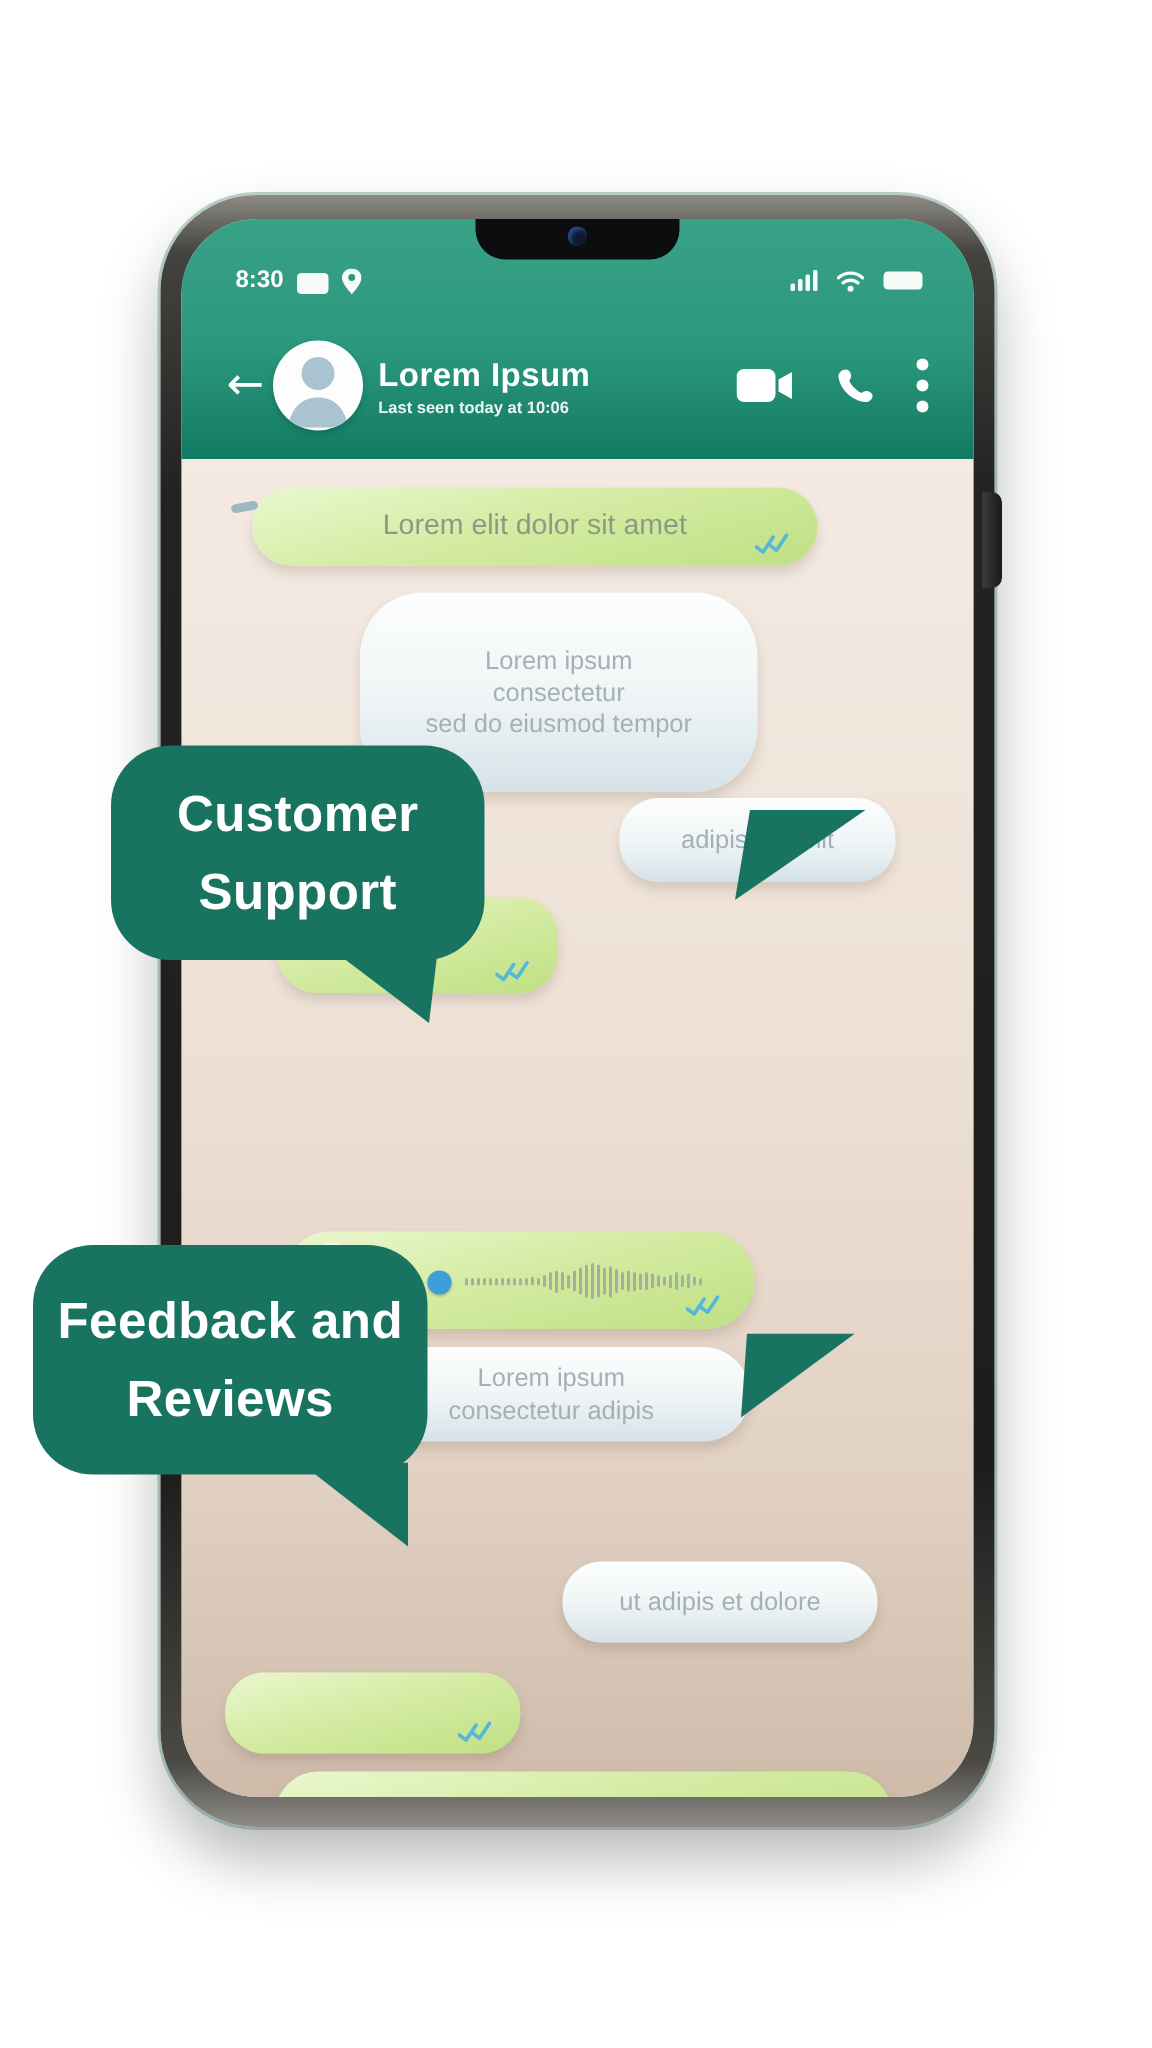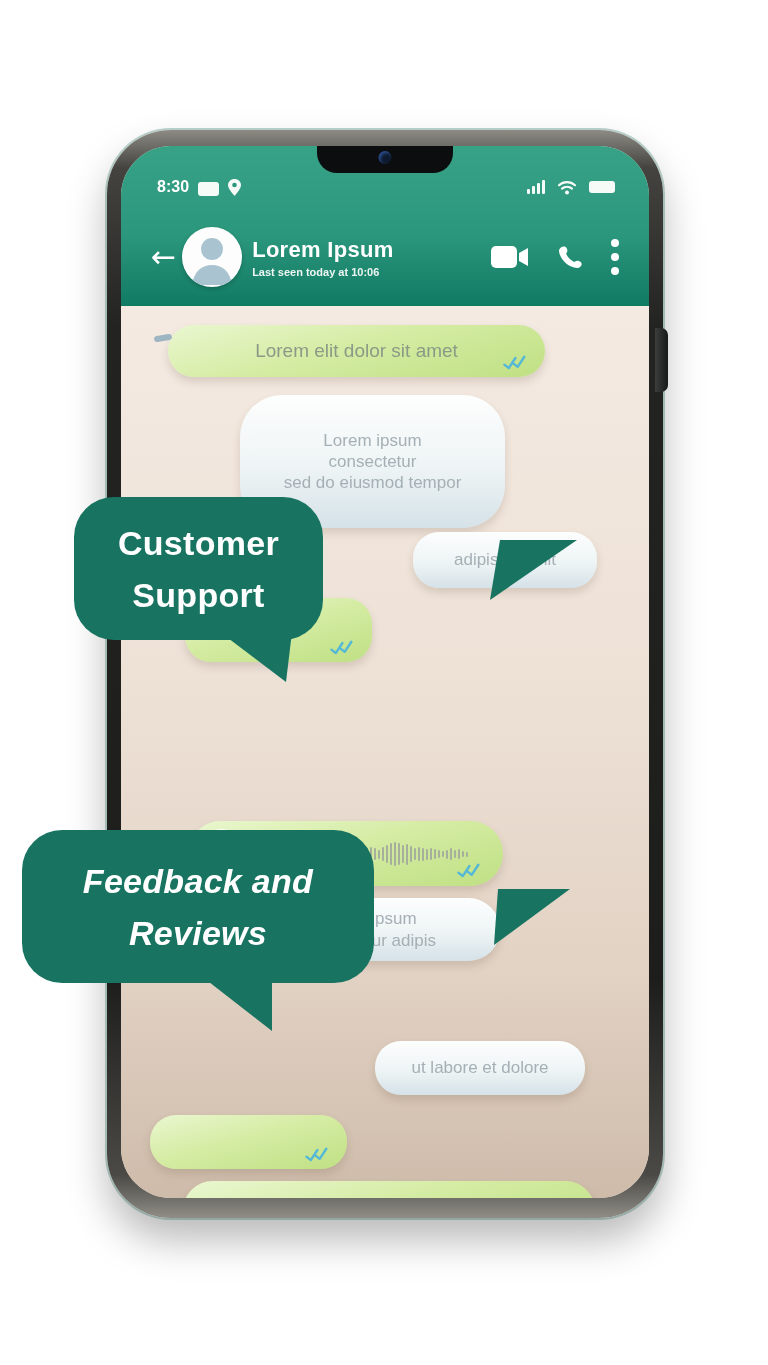--- a/index.html
+++ b/index.html
@@ -238,21 +238,21 @@
             <path d="M1 8l4 4 8-9M10 8l4 4 8-9" stroke="#54b8d6" stroke-width="2.4" fill="none" stroke-linecap="round" stroke-linejoin="round"></path>
           </svg>
         </div>
 
         <div class="bubble white" style="left:114px;top:592px;width:265px;height:63px;border-radius:32px;">
           <div class="txt" style="font-size:17px;line-height:22px;">Lorem ipsum
 consectetur adipis</div>
         </div>
 
         <div class="bubble white" style="left:254px;top:735px;width:210px;height:54px;">
-          <div class="txt" style="font-size:17px;">ut labore et dolore</div>
+          <div class="txt" style="font-size:17px;">ut adipis et dolore</div>
         </div>
 
         <div class="bubble green" style="left:29px;top:809px;width:197px;height:54px;">
           <div class="txt"></div>
           <svg class="check" width="26" height="14" viewBox="0 0 26 14">
             <path d="M1 8l4 4 8-9M10 8l4 4 8-9" stroke="#54b8d6" stroke-width="2.4" fill="none" stroke-linecap="round" stroke-linejoin="round"></path>
           </svg>
         </div>
 
         <div class="bubble green" style="left:62px;top:875px;width:412px;height:59px;border-radius:30px;">
@@ -276,18 +276,18 @@
 Support</span>
   </div>
 
   <svg class="tail" style="left:484px;top:889px;" width="90" height="58">
     <polygon points="14,0 86,0 10,56" fill="#187461"></polygon>
   </svg>
 
   <svg class="tail" style="left:188px;top:975px;" width="90" height="58">
     <polygon points="12,0 84,0 84,56" fill="#187461"></polygon>
   </svg>
-  <div class="callout" style="left:22px;top:830px;width:352px;height:153px;font-style:italic;">
+  <div class="callout" style="left:22px;top:830px;width:263px;height:153px;">
     <span>Feedback and
 Reviews</span>
   </div>
 
 </div>
 
 </body></html>

